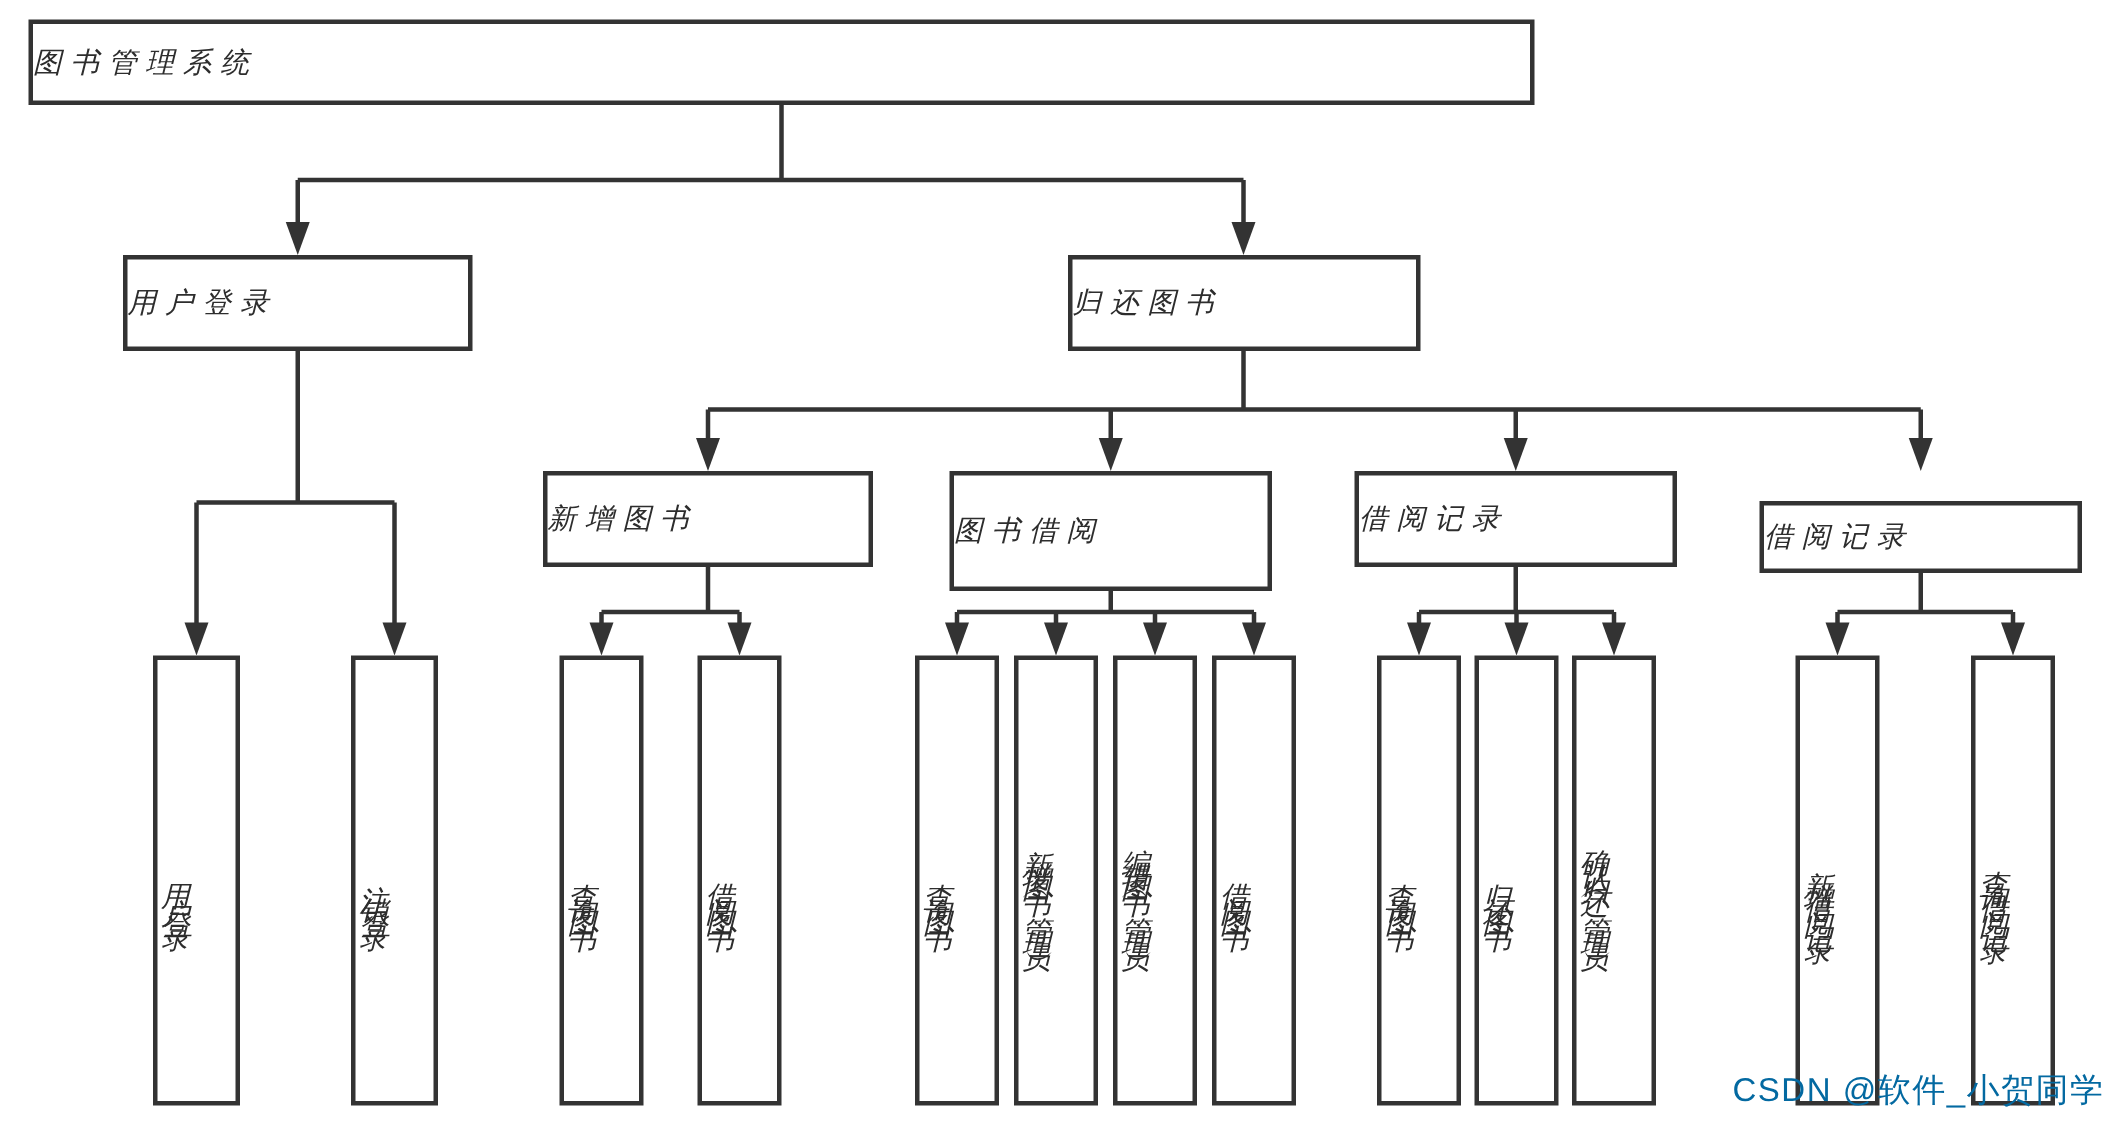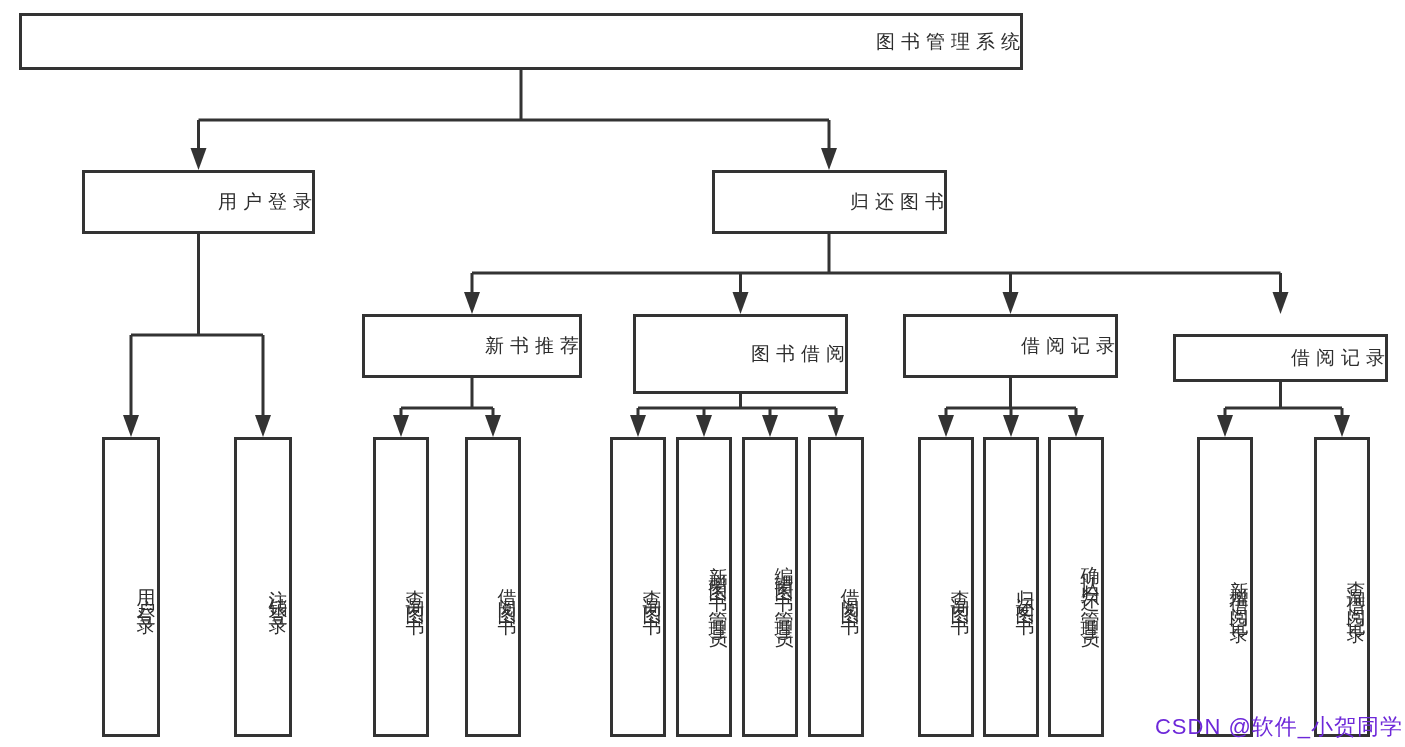--- a/index.html
+++ b/index.html
@@ -33,22 +33,23 @@
     stroke: none;
   }
   .node {
     position: absolute;
     box-sizing: border-box;
     border: 3px solid #333333;
     background: #ffffff;
     color: #2d2d2d;
     display: flex;
     align-items: center;
-    justify-content: flex-end;
+    justify-content: flex-start;
     z-index: 2;
+    font-style: italic;
   }
   .hnode {
     font-size: 19px;
     letter-spacing: 6px;
   }
   .hnode .lbl {
     margin-right: -6px;
     white-space: nowrap;
   }
   .vnode .lbl {
@@ -57,21 +58,21 @@
     font-size: 19px;
     letter-spacing: 9px;
     margin-bottom: -9px;
     line-height: 1.15;
   }
   .watermark {
     position: absolute;
     right: 2px;
     top: 712px;
     font-size: 22px;
-    color: #6d28d9;
+    color: #0369a1;
     letter-spacing: 1px;
     z-index: 3;
     white-space: nowrap;
     margin-left: 47px;
   }
 </style>
 </head>
 <body>
 
 <div class="canvas">
@@ -131,21 +132,21 @@
   </div>
 
   <div class="node hnode" style="left:82px; top:170px; width:233px; height:64px;">
     <span class="lbl">用户登录</span>
   </div>
   <div class="node hnode" style="left:712px; top:170px; width:235px; height:64px;">
     <span class="lbl">归还图书</span>
   </div>
 
   <div class="node hnode" style="left:362px; top:314px; width:220px; height:64px;">
-    <span class="lbl">新书推荐</span>
+    <span class="lbl">新增图书</span>
   </div>
   <div class="node hnode" style="left:633px; top:314px; width:215px; height:80px;">
     <span class="lbl">图书借阅</span>
   </div>
   <div class="node hnode" style="left:903px; top:314px; width:215px; height:64px;">
     <span class="lbl">借阅记录</span>
   </div>
   <div class="node hnode" style="left:1173px; top:314px; width:215px; height:48px;margin-top:20px;">
     <span class="lbl">借阅记录</span>
   </div>

